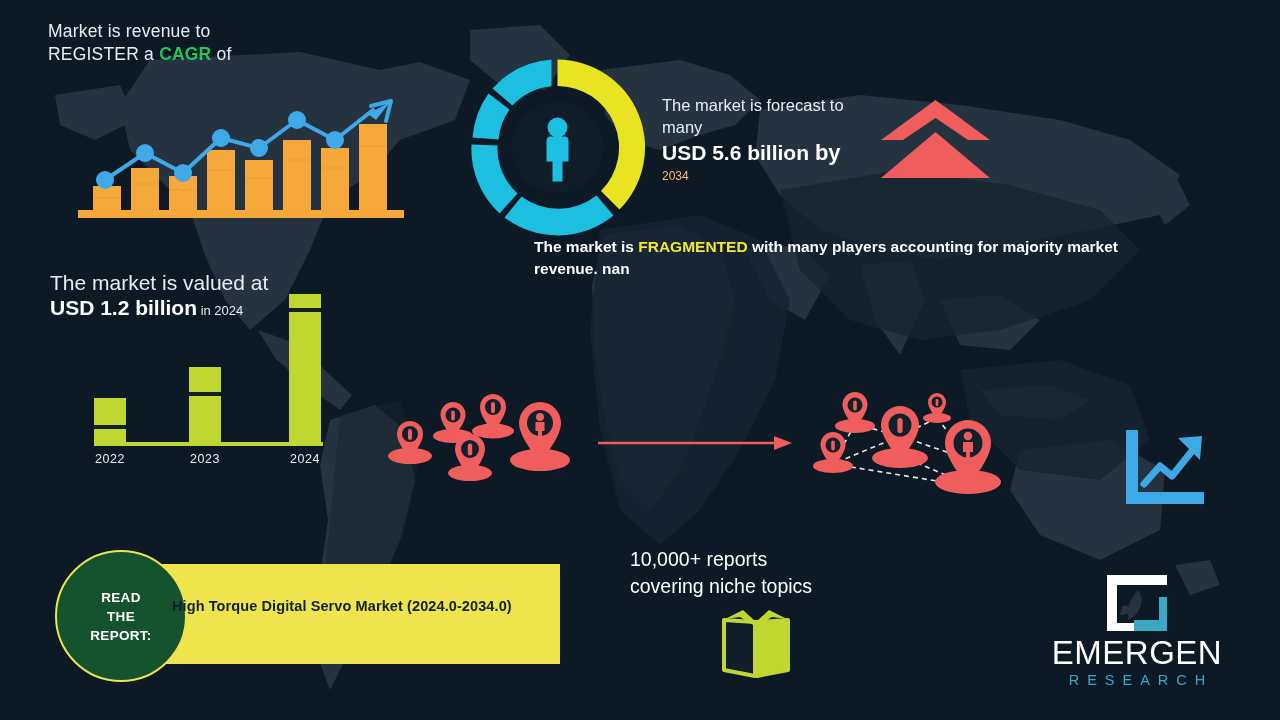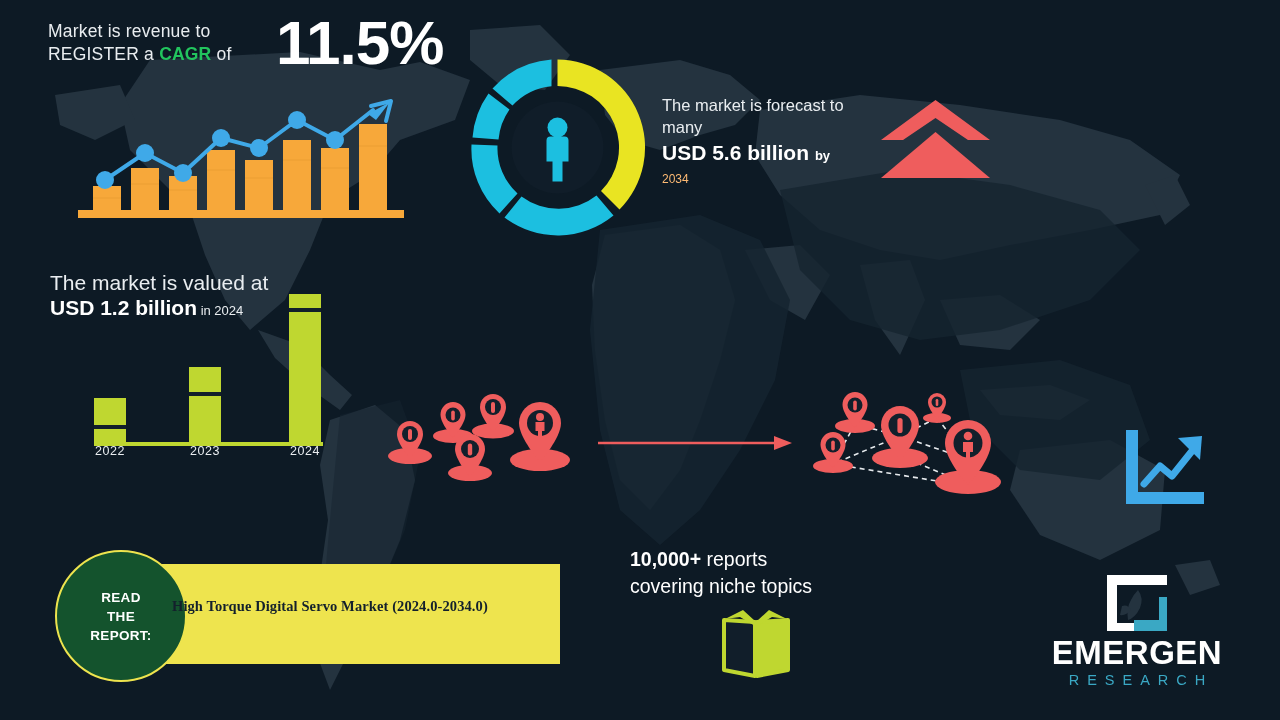--- a/index.html
+++ b/index.html
@@ -48,21 +48,21 @@
 
   #forecast-block { left: 662px; top: 74px; width: 250px; margin-top: 20px; }
   #forecast-lead { font-size: 16.5px; line-height: 22px; color: #e9edf0; }
   #forecast-value {
     font-size: 21px;
     line-height: 26px;
     font-weight: 700;
     color: #ffffff;
     margin-top: 2px;
   }
-  #forecast-value .sm { font-size: 13px; font-weight: 700; }
+  #forecast-value .sm { font-size: 22px; font-weight: 700; }
   #forecast-year { font-size: 12px; line-height: 21px; color: #fdba74; font-weight: 400; }
 
   #frag-block { left: 534px; top: 236px; width: 672px; }
   #frag-block .line {
     font-size: 15.5px;
     line-height: 22px;
     color: #ffffff;
     font-weight: 600;
   }
   #frag-block .hl { color: #f2e832; font-weight: 600; }
@@ -77,34 +77,34 @@
     white-space: nowrap;
   }
   #value-amount .sfx { font-size: 13px; font-weight: 400; color: #e9edf0; }
 
   #reports-block { left: 630px; top: 546px; }
   #reports-block .line {
     font-size: 19.5px;
     line-height: 27px;
     color: #ffffff;
   }
-  #reports-block .line .b { font-weight: 700; }
+  #reports-block .line .b { font-weight: 400; }
 
   
   #green-chart { left: 80px; top: 290px; width: 260px; height: 180px; }
   .gbar { position: absolute; bottom: 28px; background: #bfd730; }
   .gbar .divider {
     position: absolute;
     left: 0; right: 0;
     height: 4px;
     background: #121f2b;
   }
   .gyear {
     position: absolute;
-    bottom: 12px;
+    bottom: 4px;
     font-size: 12.5px;
     color: #e9edf0;
     text-align: center;
     letter-spacing: .5px;
   }
 
   
   #cta-bar {
     left: 120px; top: 564px;
     width: 440px; height: 100px;
@@ -127,32 +127,31 @@
     line-height: 19px;
     letter-spacing: .3px;
   }
   #cta-text {
     position: absolute;
     left: 172px; top: 598px;
     font-size: 14.5px;
     font-weight: 700;
     color: #13202c;
     letter-spacing: .1px;
-    font-family: Liberation Serif, serif;
   }
 
   
   #logo { left: 1022px; top: 572px; width: 230px; height: 130px; }
   #logo-word {
     position: absolute;
     left: 0; top: 62px;
     width: 230px;
     text-align: center;
     font-size: 33px;
-    font-weight: 700;
+    font-weight: 400;
     color: #ffffff;
     letter-spacing: .5px;
     line-height: 38px;
   }
   #logo-sub {
     position: absolute;
     left: 0; top: 100px;
     width: 230px;
     text-align: center;
     font-size: 14.5px;
@@ -212,21 +211,20 @@
       <path d="M340 415 L400 400 L420 455 L405 530 L375 600 L345 660 L322 610
                L330 520 Z" opacity="0.5"></path>
     </g>
   </svg>
 
   <div class="abs" id="cagr-block">
     <div id="cagr-lead">
       <span>Market is revenue to</span><br>
       <span>REGISTER a </span><span class="t-bold">CAGR</span><span> of</span>
     </div>
-    <div id="cagr-value">11.5%</div>
   </div>
 
   <svg class="abs" style="left:65px; top:88px;" width="350" height="135" viewBox="0 0 350 135">
     <g fill="#f7a83a">
       <rect x="28" y="98" width="28" height="26"></rect>
       <rect x="66" y="80" width="28" height="44"></rect>
       <rect x="104" y="88" width="28" height="36"></rect>
       <rect x="142" y="62" width="28" height="62"></rect>
       <rect x="180" y="72" width="28" height="52"></rect>
       <rect x="218" y="52" width="28" height="72"></rect>
@@ -287,20 +285,24 @@
     </div>
     <div id="forecast-year">2034</div>
   </div>
 
   <svg class="abs" style="left:878px; top:98px;" width="115" height="82" viewBox="0 0 115 82">
     <path d="M57.5 2 L112 42 L90 42 L57.5 20 L25 42 L3 42 Z" fill="#ef5d5d"></path>
     <path d="M57.5 34 L112 80 L3 80 Z" fill="#ef5d5d"></path>
   </svg>
 
   <div class="abs" id="frag-block">
+    <div class="line">
+      <span>The market is </span><span class="hl">FRAGMENTED</span><span> with many players accounting for majority market</span>
+    </div>
+    <div class="line">revenue. nan</div>
   </div>
 
   <div class="abs" id="value-block">
     <div id="value-lead">The market is valued at</div>
     <div id="value-amount">
       <span>USD 1.2 billion</span><span class="sfx"> in 2024</span>
     </div>
   </div>
 
   <div class="abs" id="green-chart">

